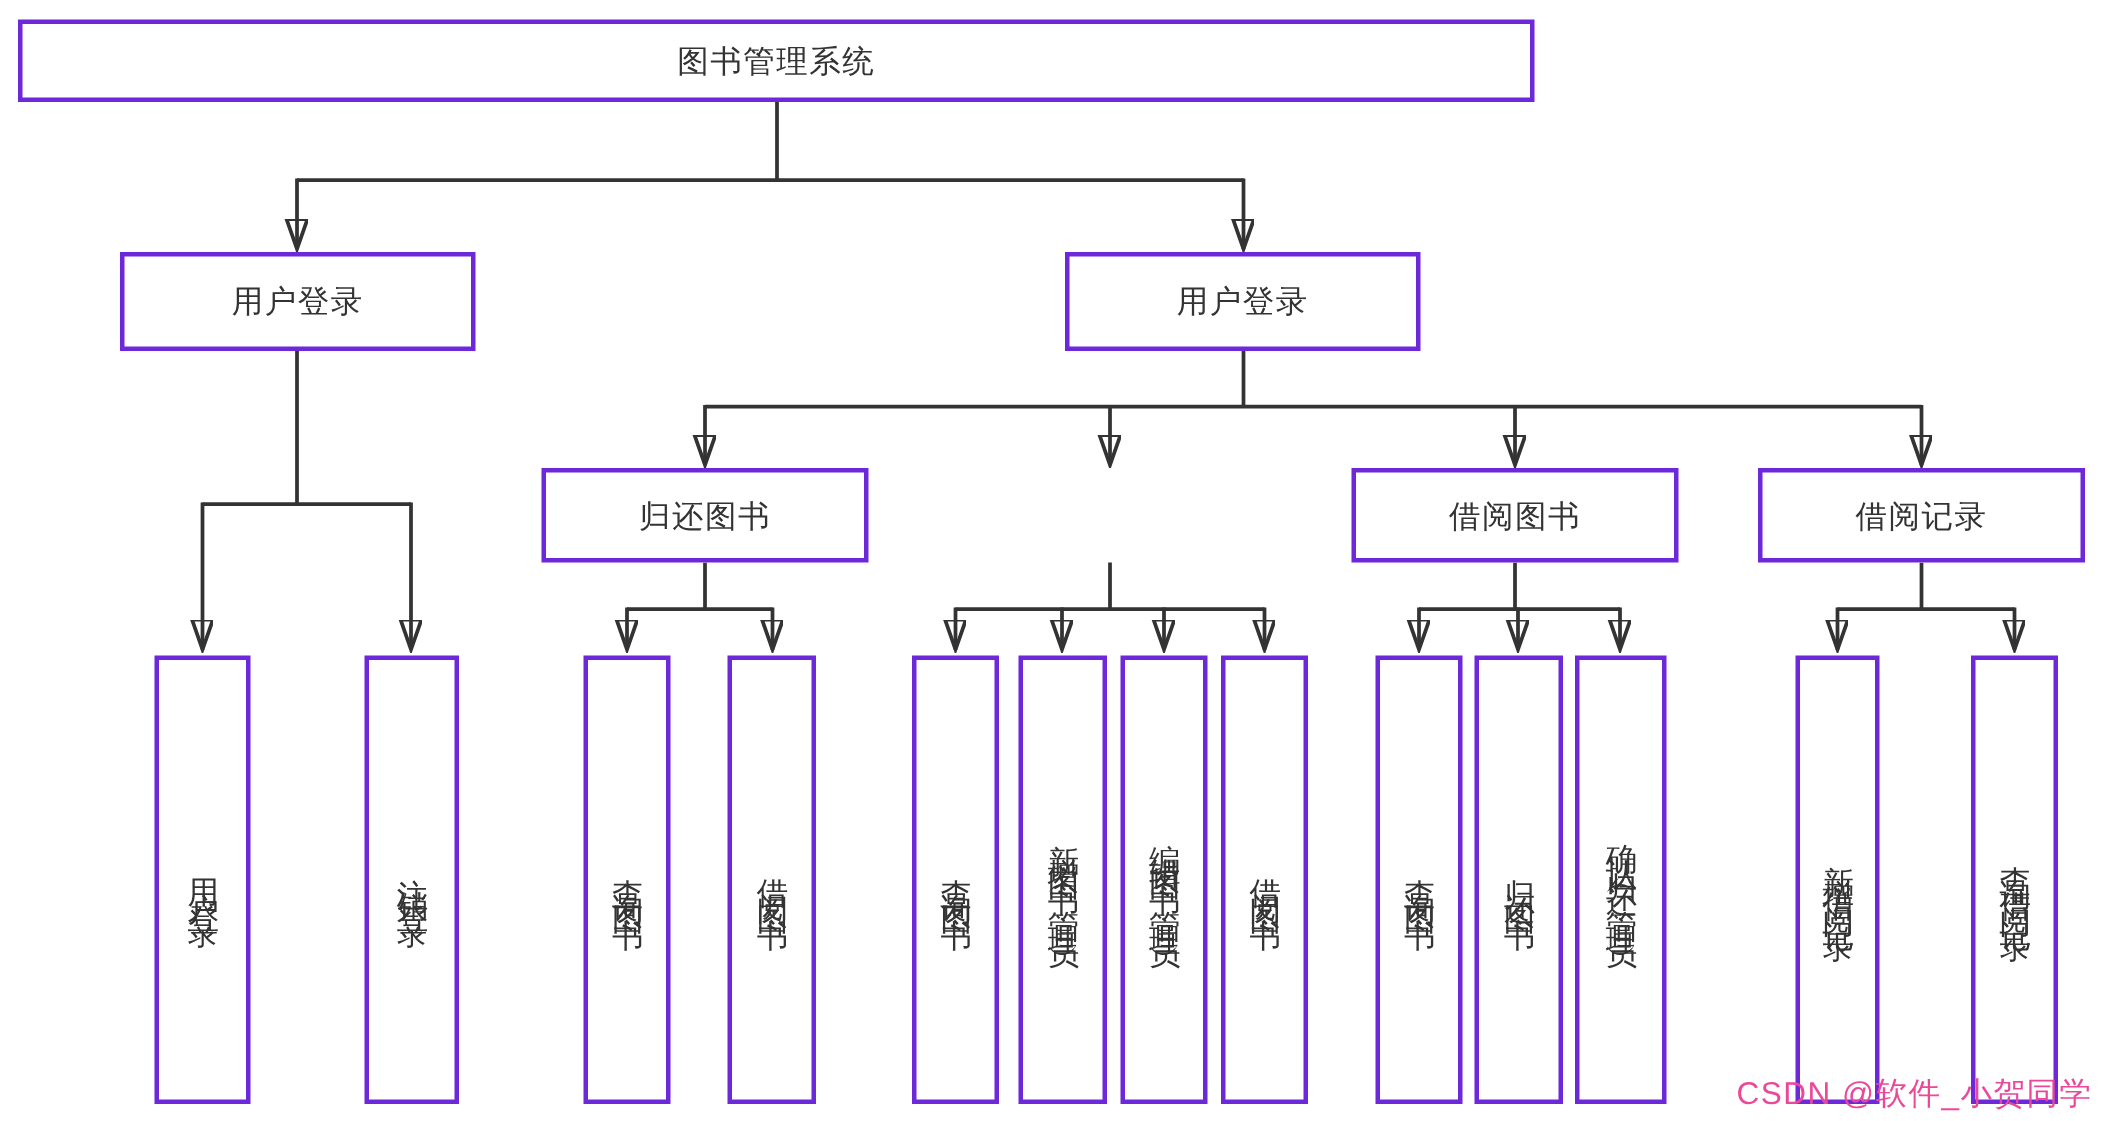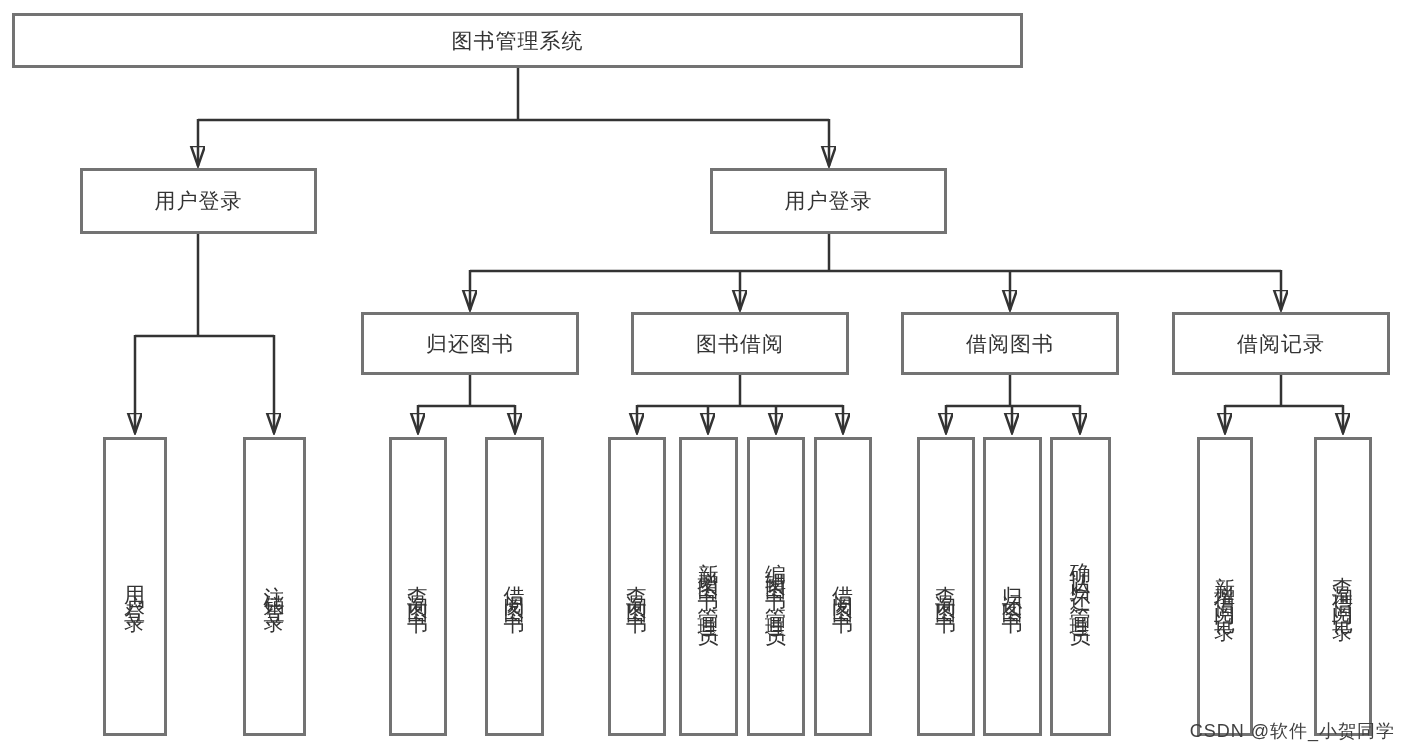--- a/index.html
+++ b/index.html
@@ -7,21 +7,21 @@
     position: relative;
     width: 1405px;
     height: 747px;
     background: #ffffff;
     overflow: hidden;
     font-family: "Liberation Sans", sans-serif;
   }
   .node {
     position: absolute;
     background: #ffffff;
-    border: 3px solid #737373;
+    border: 3px solid #6d28d9;
     box-sizing: border-box;
     display: flex;
     align-items: center;
     justify-content: center;
     color: #333333;
     z-index: 2;
   }
   .node span { white-space: nowrap; }
   .h span { font-size: 21px; letter-spacing: 1px; }
   .v span {
@@ -35,22 +35,22 @@
     position: absolute;
     left: 0; top: 0;
     width: 1405px; height: 747px;
     z-index: 1;
   }
   #connectors path { stroke: #333333; stroke-width: 2.5; fill: none; }
   #watermark {
     position: absolute;
     right: 10px;
     bottom: 4px;
-    font-size: 18px;
-    color: #404040;
+    font-size: 21px;
+    color: #ec4899;
     letter-spacing: 1px;
     z-index: 5;
     margin-top: 13px;
   }
 </style>
 </head>
 <body>
 
 <div id="stage">
 
@@ -109,23 +109,20 @@
   <div class="node h" style="left:80px; top:168px; width:237px; height:66px">
     <span>用户登录</span>
   </div>
   <div class="node h" style="left:710px; top:168px; width:237px; height:66px">
     <span>用户登录</span>
   </div>
 
   <div class="node h" style="left:361px; top:312px; width:218px; height:63px">
     <span>归还图书</span>
   </div>
-  <div class="node h" style="left:631px; top:312px; width:218px; height:63px">
-    <span>图书借阅</span>
-  </div>
   <div class="node h" style="left:901px; top:312px; width:218px; height:63px">
     <span>借阅图书</span>
   </div>
   <div class="node h" style="left:1172px; top:312px; width:218px; height:63px">
     <span>借阅记录</span>
   </div>
 
   <div class="node v" style="left:103px; top:437px; width:64px; height:299px">
     <span>用户登录</span>
   </div>

